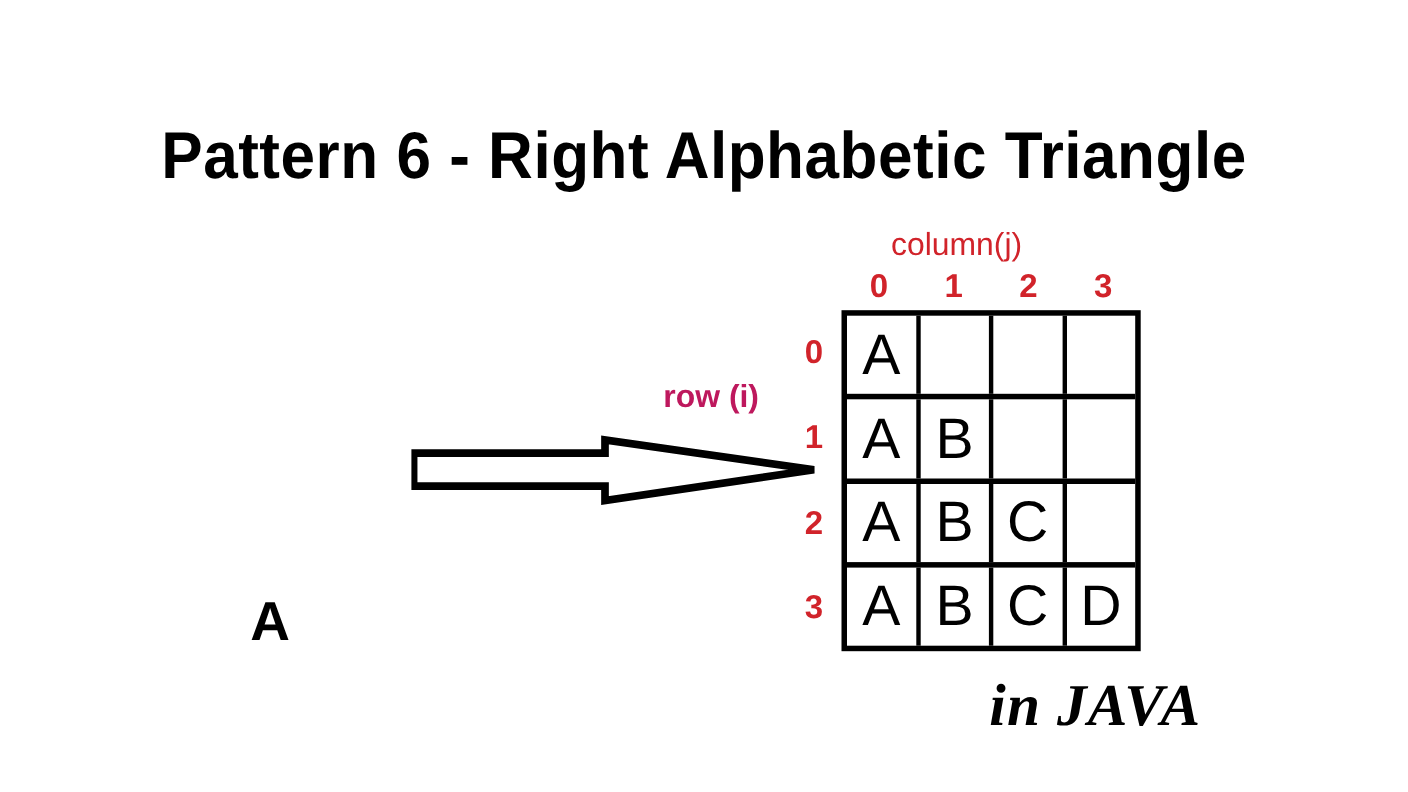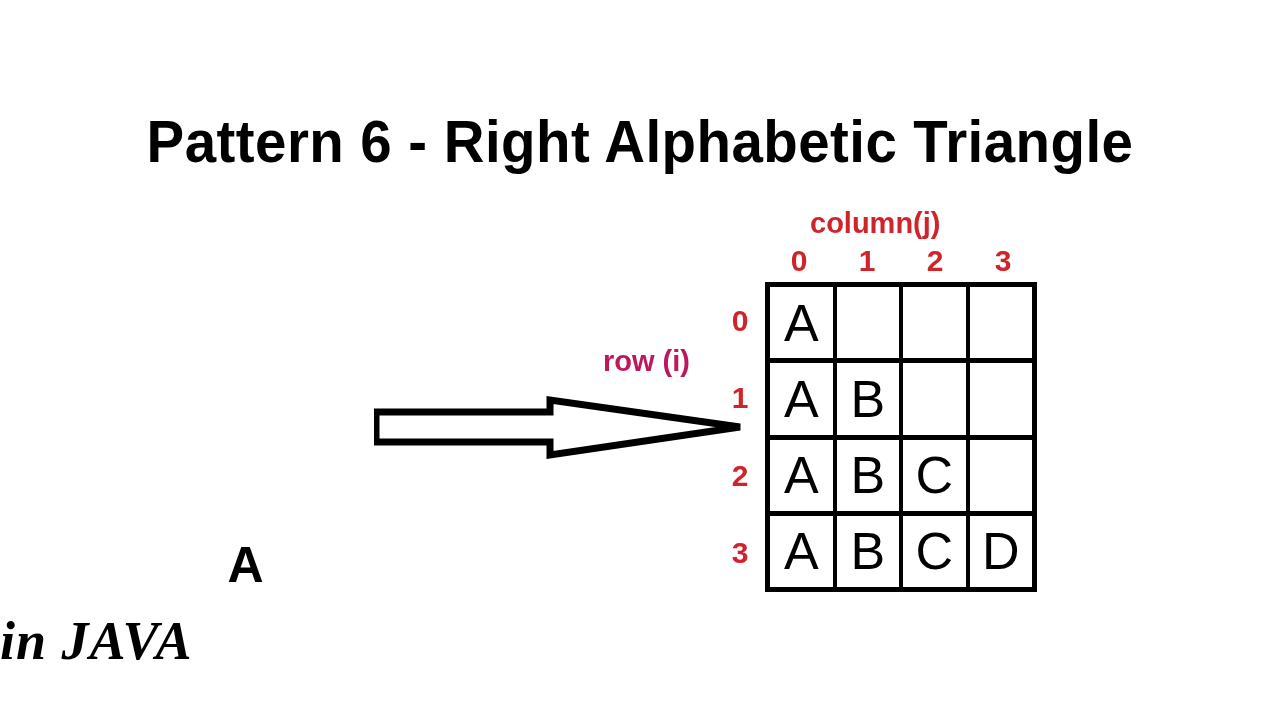--- a/index.html
+++ b/index.html
@@ -74,21 +74,21 @@
     width: 460px;
     height: 400px;
   }
 
   
   #column-axis-label {
     position: absolute;
     left: 215px;
     top: 6px;
     font-family: "Liberation Sans", sans-serif;
-    font-weight: bold;
+    font-weight: normal;
     font-size: 29px;
     line-height: 34px;
     color: #d1232a;
     white-space: nowrap;
   }
 
   
   #row-axis-label {
     position: absolute;
     left: 8px;
@@ -181,21 +181,21 @@
   .matrix-cell:last-child {
     border-right: none;
   }
 
   
   #language-caption {
     position: absolute;
     left: 0;
     top: 608px;
     width: 1092px;
-    text-align: left;
+    text-align: right;
     font-family: "Liberation Serif", serif;
     font-style: italic;
     font-weight: bold;
     font-size: 54px;
     line-height: 66px;
     color: #000000;
     letter-spacing: 1px;
     white-space: nowrap;
   }
 </style>

